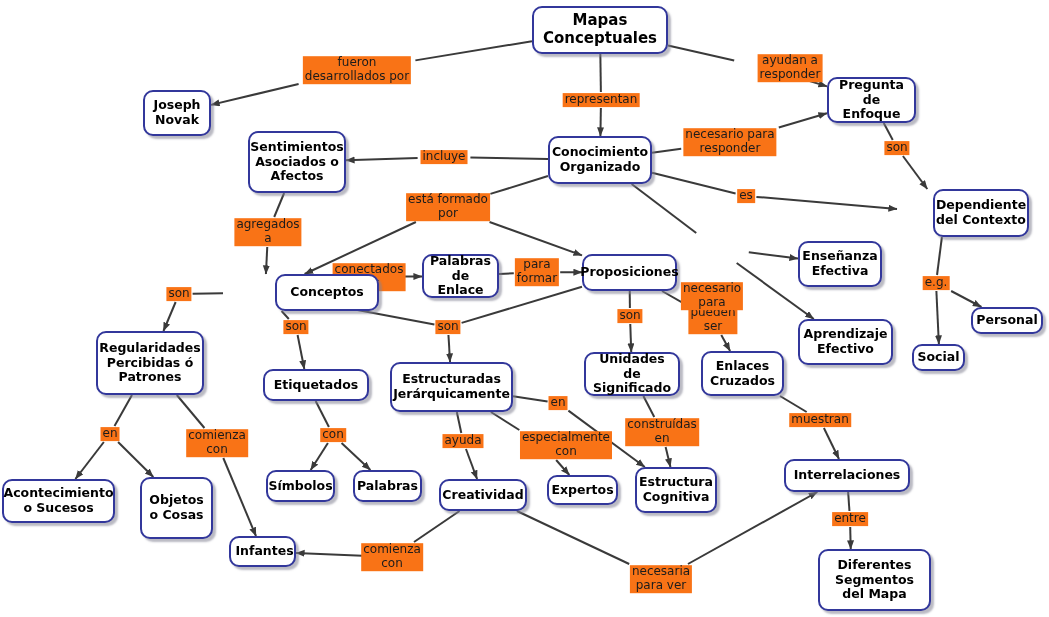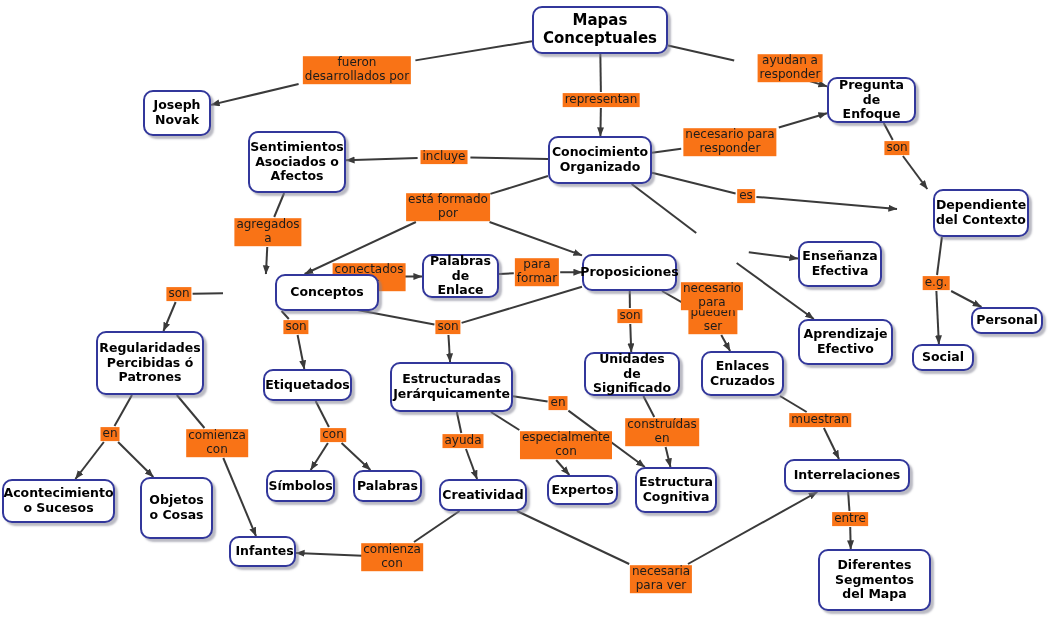--- a/index.html
+++ b/index.html
@@ -156,25 +156,25 @@
 del Contexto</div>
     <div class="node" style="left: 798px; top: 241px; width: 84px; height: 46px;">Enseñanza
 Efectiva</div>
     <div class="node" style="left: 231px; top: 274px; width: 104px; height: 37px; margin-left: 44px;">Conceptos</div>
     <div class="node" style="left: 422px; top: 254px; width: 77px; height: 44px;">Palabras
 de Enlace</div>
     <div class="node" style="left: 582px; top: 254px; width: 95px; height: 37px;">Proposiciones</div>
     <div class="node" style="left: 798px; top: 319px; width: 95px; height: 46px;">Aprendizaje
 Efectivo</div>
     <div class="node" style="left: 971px; top: 307px; width: 72px; height: 27px;">Personal</div>
-    <div class="node" style="left: 912px; top: 344px; width: 62px; height: 27px;">Social</div>
+    <div class="node" style="left: 912px; top: 344px; width: 53px; height: 27px;">Social</div>
     <div class="node" style="left: 96px; top: 331px; width: 108px; height: 64px;">Regularidades
 Percibidas ó
 Patrones</div>
-    <div class="node" style="left: 263px; top: 369px; width: 89px; height: 32px;">Etiquetados</div>
+    <div class="node" style="left: 263px; top: 369px; width: 106px; height: 32px;">Etiquetados</div>
     <div class="node" style="left: 390px; top: 362px; width: 123px; height: 50px;">Estructuradas
 Jerárquicamente</div>
     <div class="node" style="left: 584px; top: 352px; width: 96px; height: 44px;">Unidades de
 Significado</div>
     <div class="node" style="left: 701px; top: 351px; width: 83px; height: 45px;">Enlaces
 Cruzados</div>
     <div class="node" style="left: 784px; top: 459px; width: 126px; height: 33px;">Interrelaciones</div>
     <div class="node" style="left: 2px; top: 479px; width: 113px; height: 44px;">Acontecimiento
 o Sucesos</div>
     <div class="node" style="left: 140px; top: 477px; width: 73px; height: 62px;">Objetos

